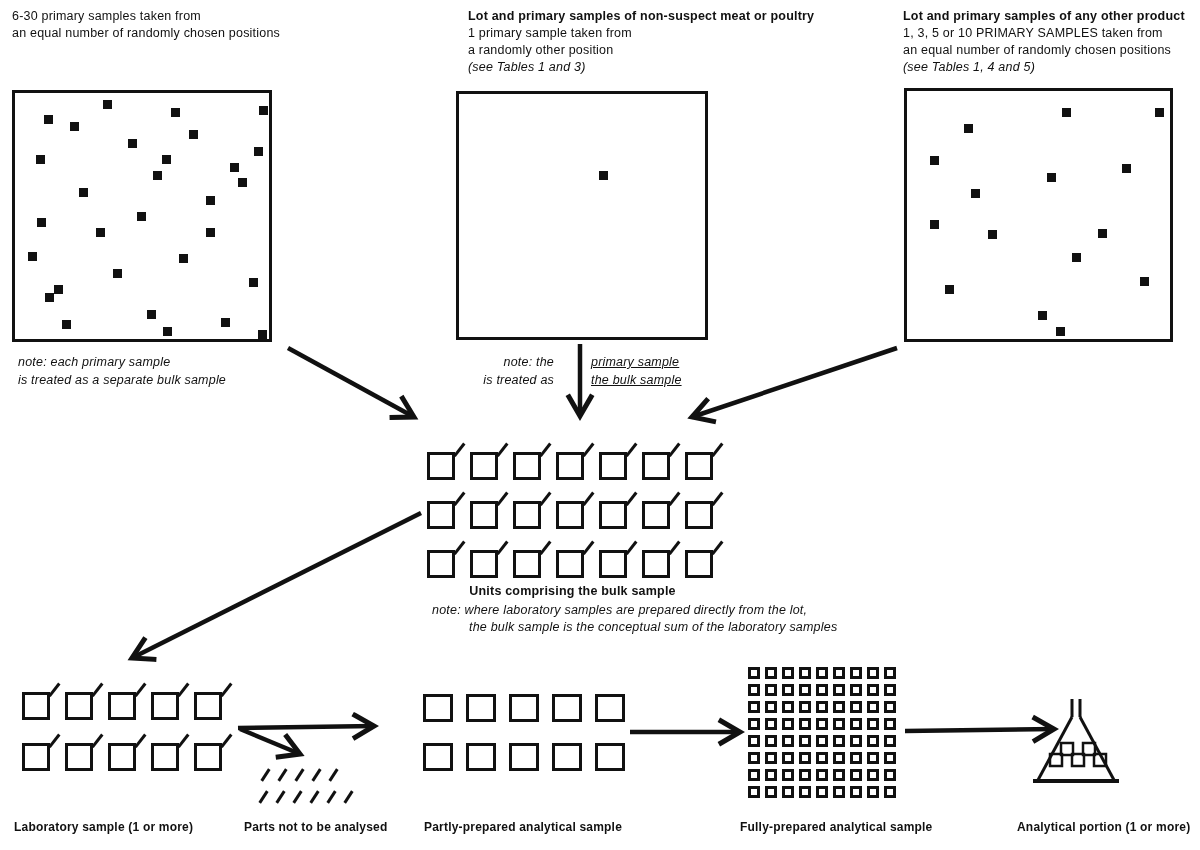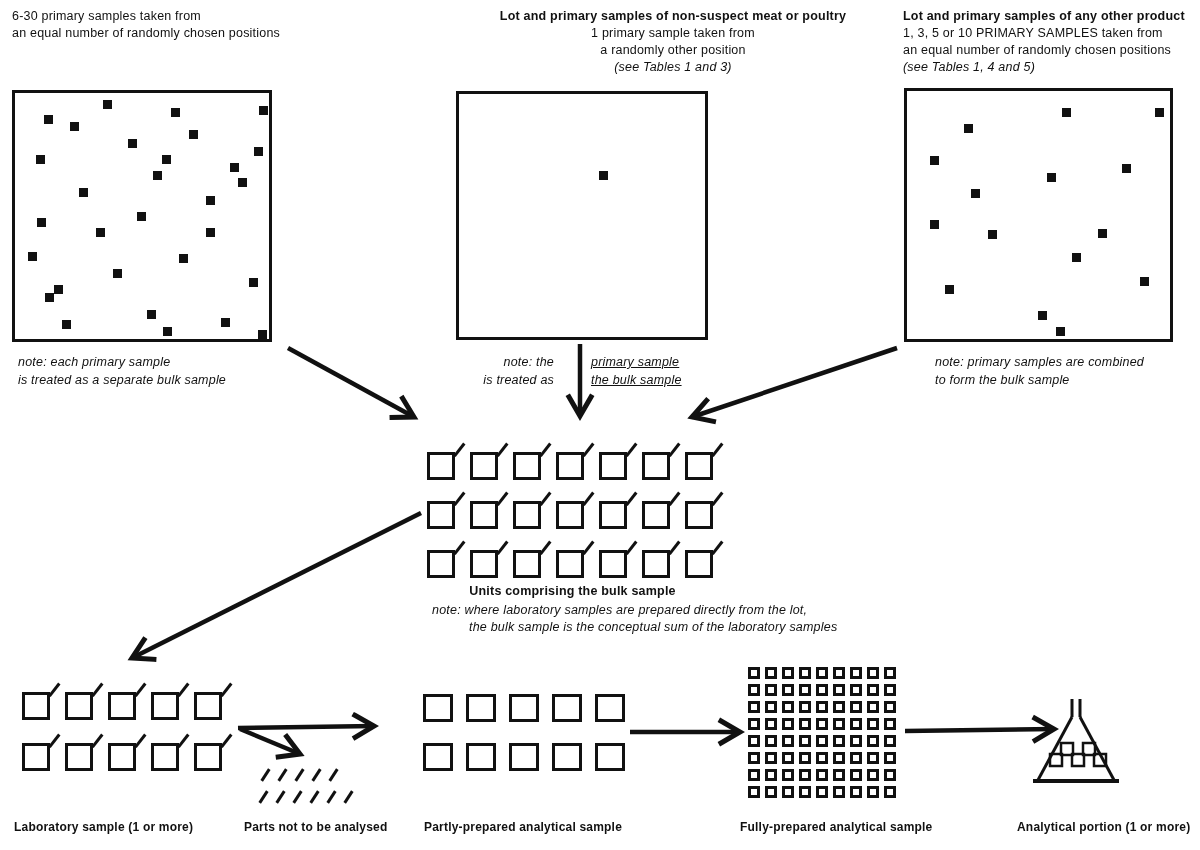--- a/index.html
+++ b/index.html
@@ -31,21 +31,21 @@
 </head>
 <body>
 
 <div id="canvas">
 
   <div class="abs heading" style="left:12px; top:8px; width:410px;">
     <div>6-30 primary samples taken from</div>
     <div>an equal number of randomly chosen positions</div>
   </div>
 
-  <div class="abs heading" style="left:468px; top:8px; width:410px;text-align:center;">
+  <div class="abs heading" style="left:468px; top:8px; width:410px;">
     <div class="h1">Lot and primary samples of non-suspect meat or poultry</div>
     <div>1  primary sample taken from</div>
     <div>a randomly other position</div>
     <div class="it">(see Tables 1 and 3)</div>
   </div>
 
   <div class="abs heading" style="left:903px; top:8px; width:300px;">
     <div class="h1">Lot and primary samples of any other product</div>
     <div>1, 3, 5 or 10  PRIMARY SAMPLES taken from</div>
     <div>an equal number of randomly chosen positions</div>
@@ -114,24 +114,20 @@
 
   <div class="abs note" style="left:420px; top:354px; width:134px; text-align:right;">
     <div>note:  the</div>
     <div>is treated as</div>
   </div>
   <div class="abs note" style="left:591px; top:354px;text-decoration:underline;">
     <div>primary sample</div>
     <div>the bulk sample</div>
   </div>
 
-  <div class="abs note" style="left:935px; top:354px;">
-    <div>note:  primary samples are combined</div>
-    <div>to form the bulk sample</div>
-  </div>
 
   <div class="abs" style="left: 427px; top: 452px; display: grid; grid-template-columns: repeat(7, 28px); gap: 21px 15px;">
       <div class="unit flag" style="width: 28px; height: 28px;"></div>
       <div class="unit flag" style="width: 28px; height: 28px;"></div>
       <div class="unit flag" style="width: 28px; height: 28px;"></div>
       <div class="unit flag" style="width: 28px; height: 28px;"></div>
       <div class="unit flag" style="width: 28px; height: 28px;"></div>
       <div class="unit flag" style="width: 28px; height: 28px;"></div>
       <div class="unit flag" style="width: 28px; height: 28px;"></div>
       <div class="unit flag" style="width: 28px; height: 28px;"></div>

